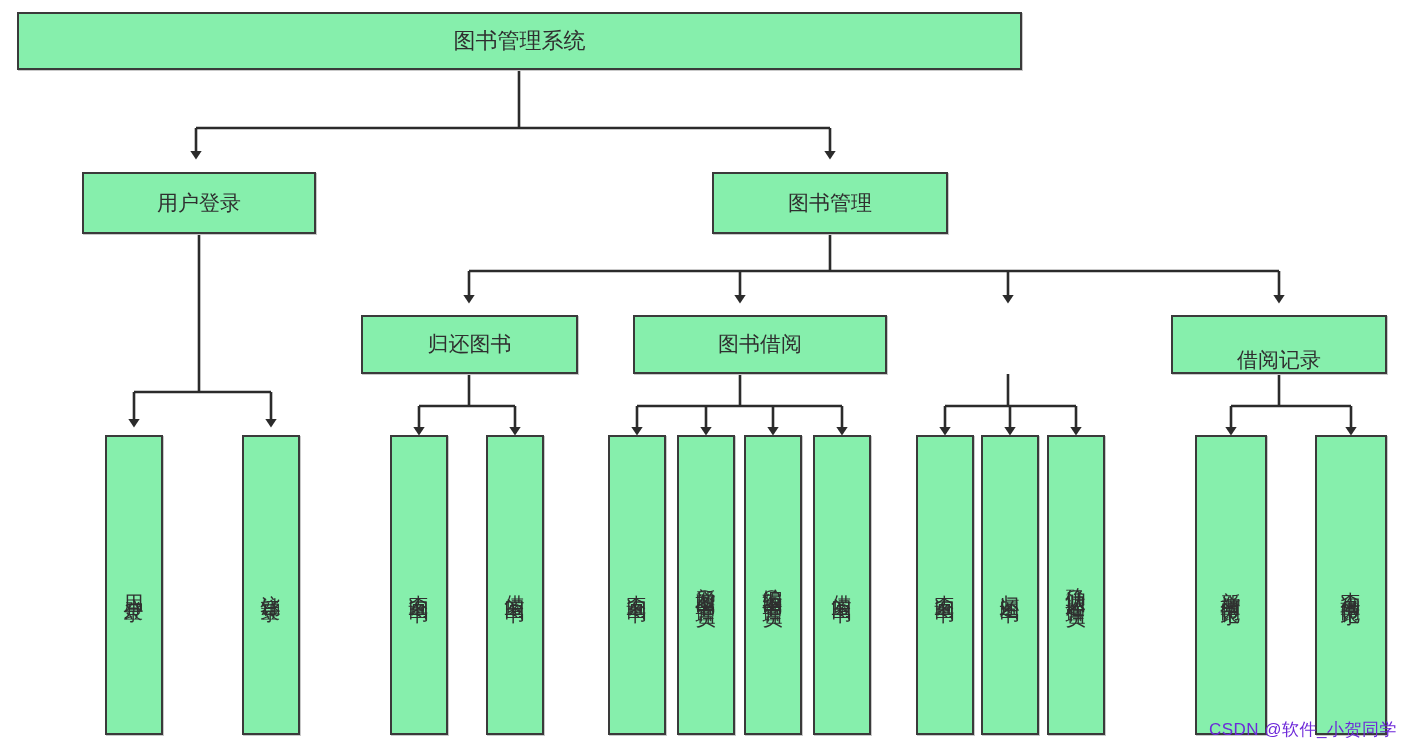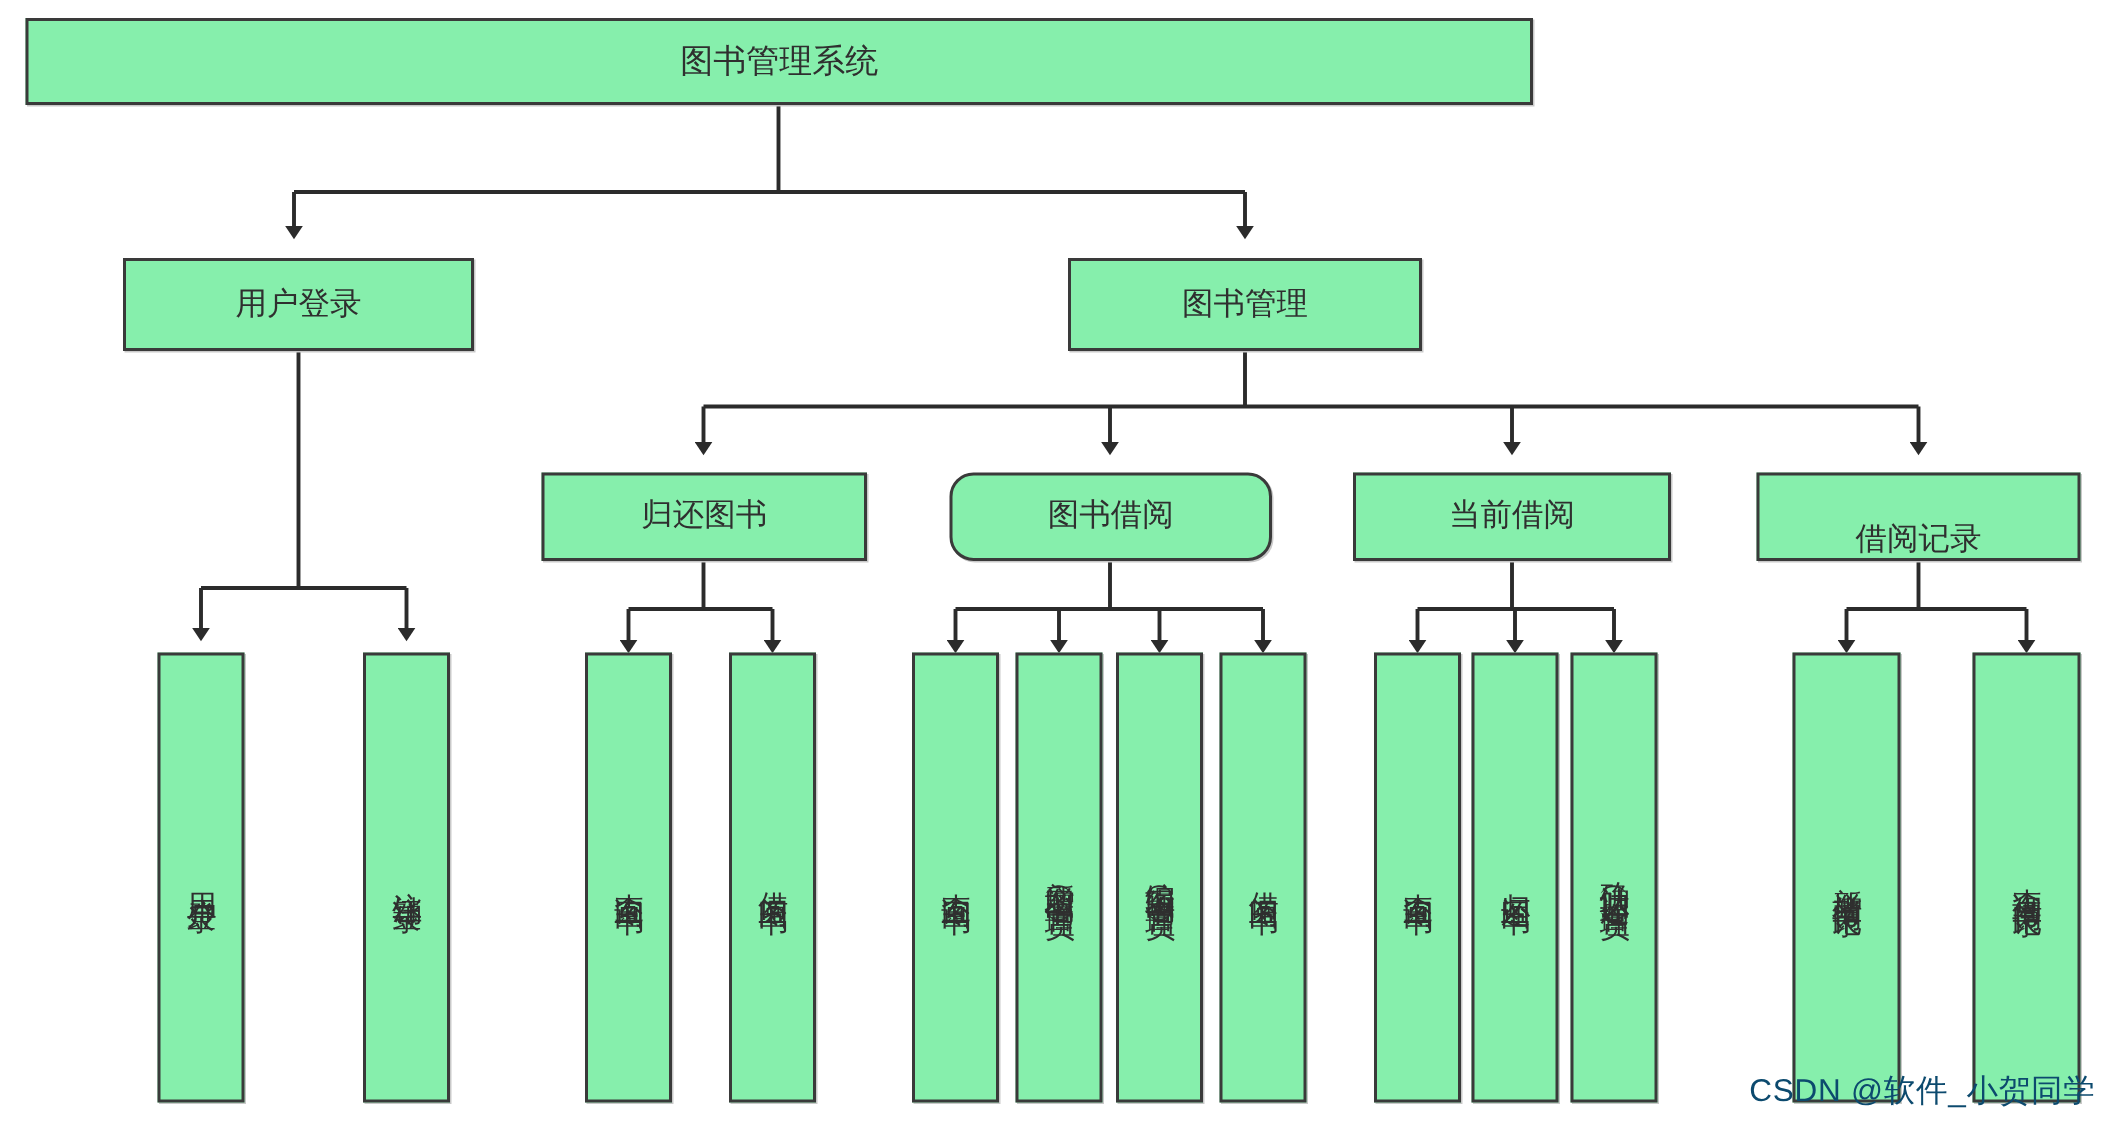--- a/index.html
+++ b/index.html
@@ -60,22 +60,22 @@
     font-size: 20px;
     letter-spacing: 3px;
     line-height: 1;
     white-space: nowrap;
     max-height: 100%;
   }
   .watermark {
     position: absolute;
     right: 8px;
     bottom: 6px;
-    font-size: 21px;
-    color: #0c4a6e;
+    font-size: 17px;
+    color: #6d28d9;
     letter-spacing: 0.5px;
     white-space: nowrap;
   }
 </style>
 </head>
 <body>
 
 <div id="canvas">
 
   <svg class="wires" viewBox="0 0 1405 747">
@@ -135,25 +135,22 @@
   <div class="node horiz" style="left:82px; top:172px; width:234px; height:62px;">
     <span class="label">用户登录</span>
   </div>
   <div class="node horiz" style="left:712px; top:172px; width:236px; height:62px;">
     <span class="label">图书管理</span>
   </div>
 
   <div class="node horiz" style="left:361px; top:315px; width:217px; height:59px;">
     <span class="label">归还图书</span>
   </div>
-  <div class="node horiz" style="left:633px; top:315px; width:215px; height:59px;border-radius:16px;">
+  <div class="node horiz" style="left:633px; top:315px; width:254px; height:59px;">
     <span class="label">图书借阅</span>
-  </div>
-  <div class="node horiz" style="left:902px; top:315px; width:212px; height:59px;">
-    <span class="label">当前借阅</span>
   </div>
   <div class="node horiz" style="left:1171px; top:315px; width:216px; height:59px;align-items:flex-end;">
     <span class="label">借阅记录</span>
   </div>
 
   <div class="node vert" style="left:105px; top:435px; width:58px; height:300px;">
     <span class="label">用户登录</span>
   </div>
   <div class="node vert" style="left:242px; top:435px; width:58px; height:300px;">
     <span class="label">注销登录</span>

